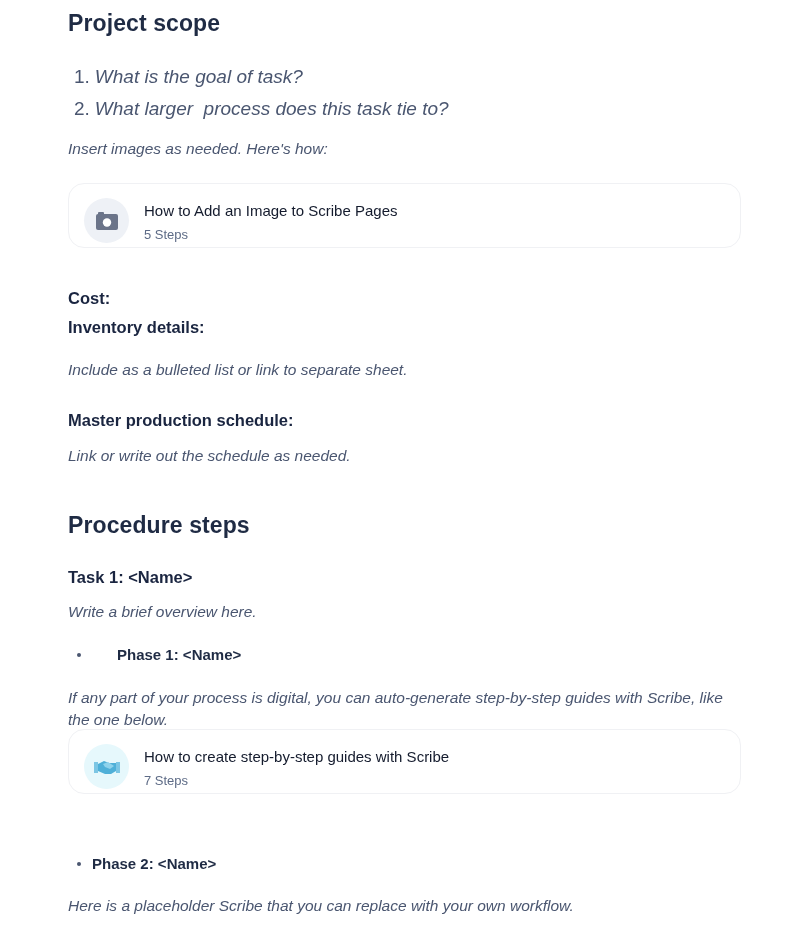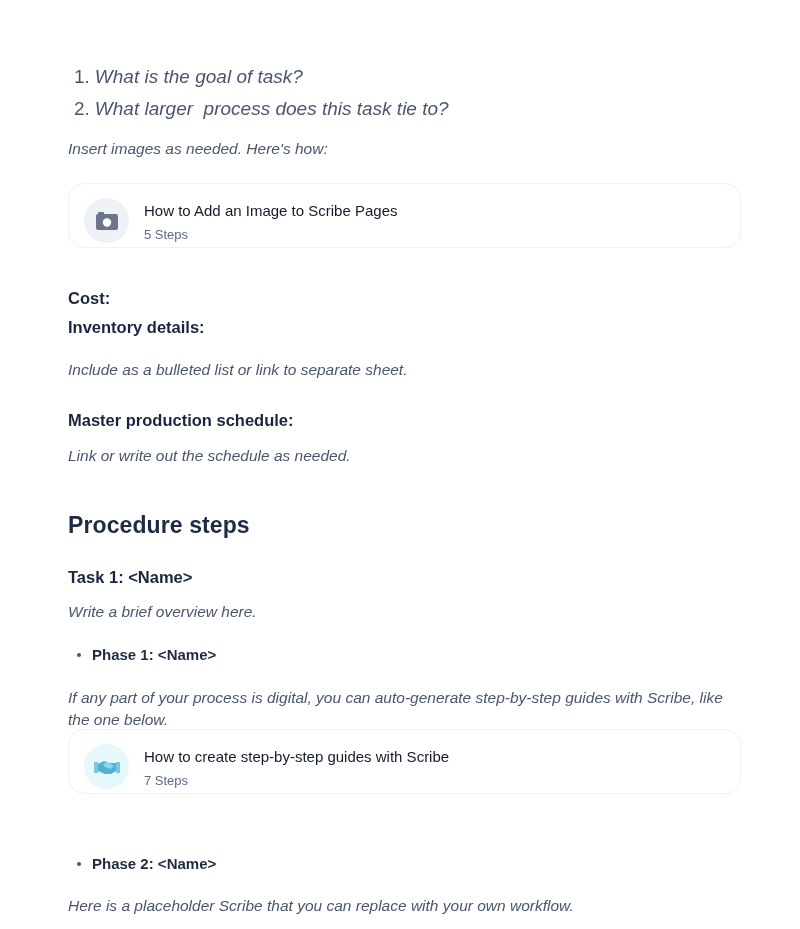--- a/index.html
+++ b/index.html
@@ -17,20 +17,21 @@
   .card { position: absolute; left: 68px; width: 673px; height: 65px; border: 1px solid #f0f1f4; border-radius: 16px; background: #ffffff; box-sizing: border-box; }
   .card .iconwrap { position: absolute; left: 15px; top: 14px; width: 45px; height: 45px; border-radius: 50%; display: flex; align-items: center; justify-content: center; }
   .card .title { position: absolute; left: 75px; top: 18px; font-size: 15px; font-weight: 500; color: #141b2d; }
   .card .steps { position: absolute; left: 75px; top: 43px; font-size: 13px; color: #5d6b86; }
 </style>
 </head>
 <body>
 
 <div class="doc">
 
+  <h2 class="abs h2" style="top:10px;">Project scope</h2>
 
   <div class="ol-item" style="top:66px;">
     <span class="num">1.</span><span class="txt">What is the goal of task?</span>
   </div>
   <div class="ol-item" style="top:98px;">
     <span class="num">2.</span><span class="txt" style="white-space:pre;">What larger  process does this task tie to?</span>
   </div>
 
   <p class="abs ital" style="top:140px;">Insert images as needed. Here's how:</p>
 
@@ -51,21 +52,21 @@
   <p class="abs ital" style="top:361px;">Include as a bulleted list or link to separate sheet.</p>
 
   <h3 class="abs h3" style="top:411px;">Master production schedule:</h3>
   <p class="abs ital" style="top:447px;">Link or write out the schedule as needed.</p>
 
   <h2 class="abs h2" style="top:512px;">Procedure steps</h2>
 
   <h3 class="abs h3" style="top:568px;">Task 1: &lt;Name&gt;</h3>
   <p class="abs ital" style="top:603px;">Write a brief overview here.</p>
 
-  <div class="bullet" style="top:646px;">
+  <div class="bullet" style="top:646px;gap:25px;">
     <span class="dot"></span>
     <span>Phase 1: &lt;Name&gt;</span>
   </div>
 
   <p class="abs ital" style="top:687px; width:680px; line-height:22px;">If any part of your process is digital, you can auto-generate step-by-step guides with Scribe, like the one below.</p>
 
   <div class="card" style="top:729px;">
     <div class="iconwrap" style="background:#e6f8fc;">
       <svg width="28" height="20" viewBox="0 0 28 20">
         <rect x="1" y="5" width="4" height="11" fill="#7cc6e4"></rect>

